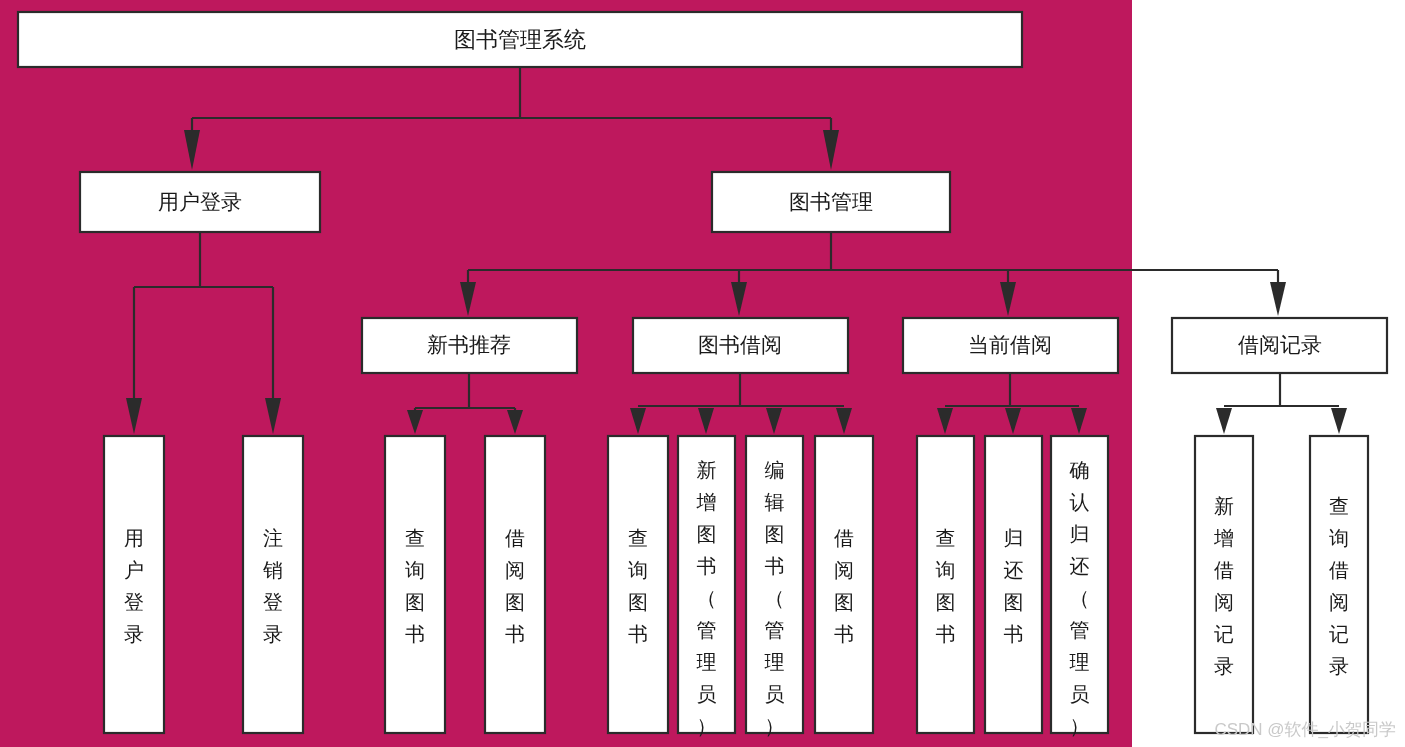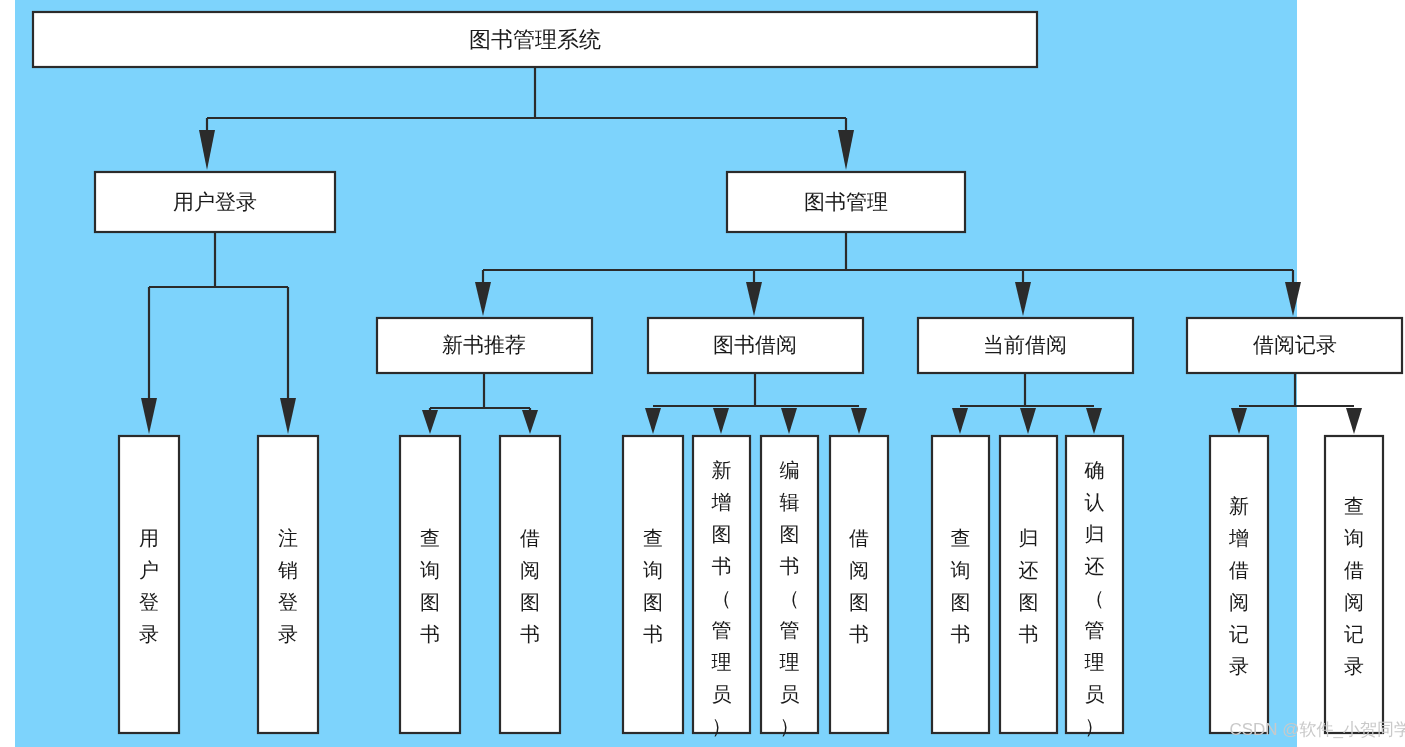--- a/index.html
+++ b/index.html
@@ -8,24 +8,23 @@
     background: #ffffff;
   }
   body {
     width: 1405px;
     height: 747px;
     overflow: hidden;
     font-family: "Liberation Sans", "DejaVu Sans", sans-serif;
   }
   #diagram-root {
     position: relative;
-    width: 1282px;
+    width: 1132px;
     height: 747px;
-    background: #7dd3fc;
-    margin-left: 15px;
+    background: #be185d;
   }
   svg.diagram-canvas {
     display: block;
     width: 1405px;
     height: 747px;
   }
   .node-rect {
     fill: #ffffff;
     stroke: #2b2b2b;
     stroke-width: 2.2;

